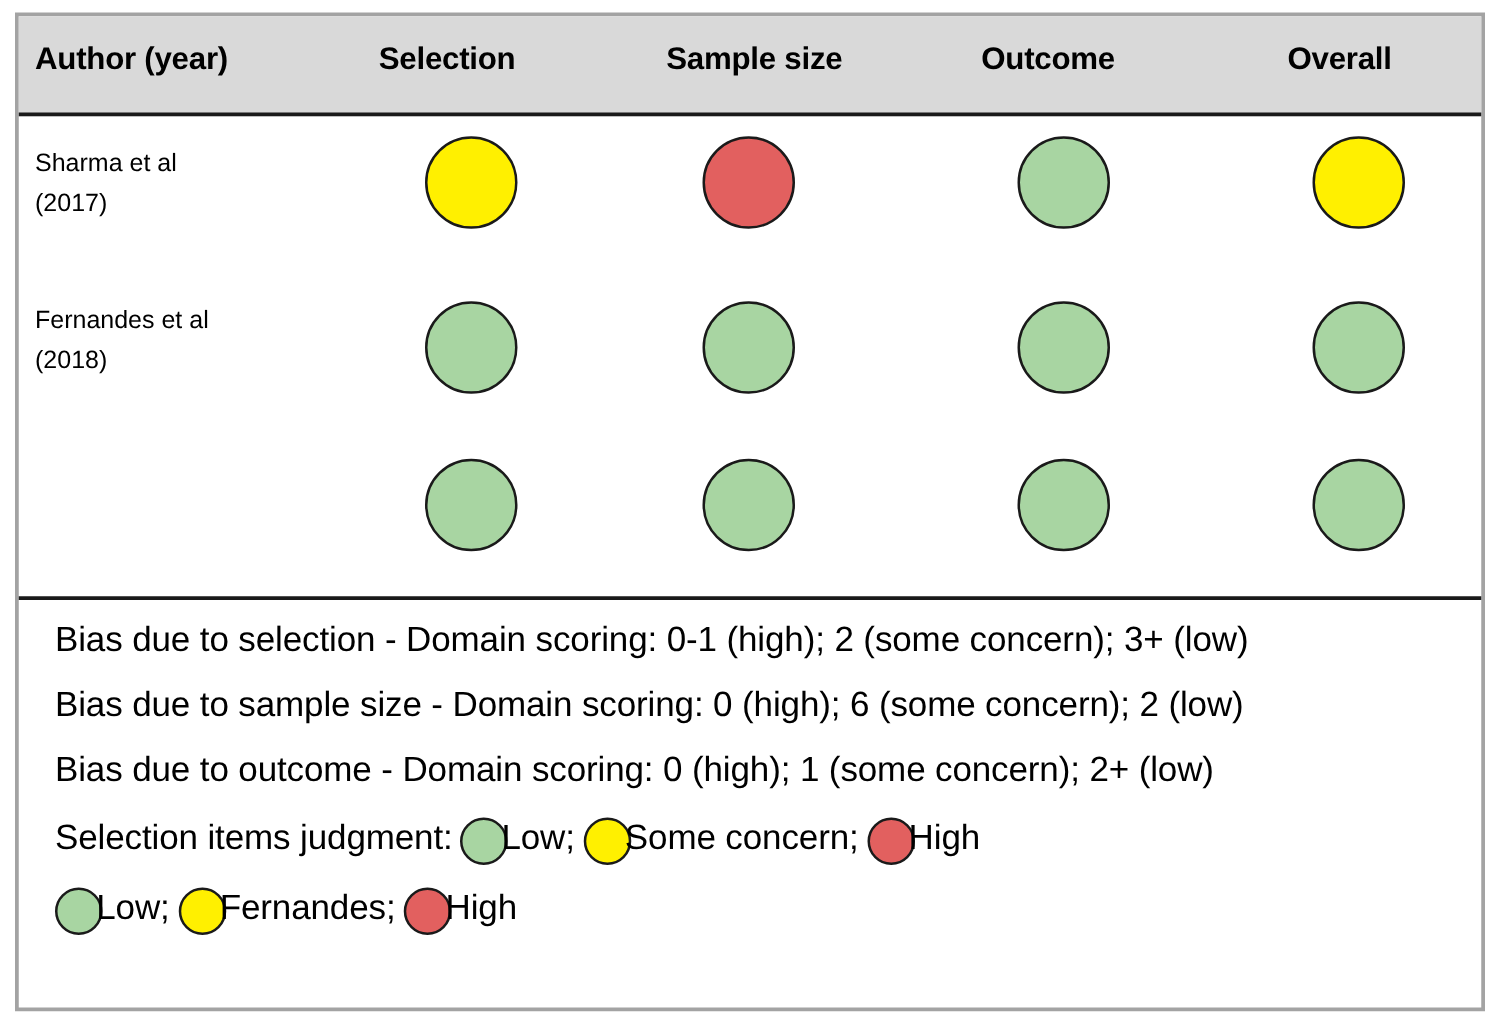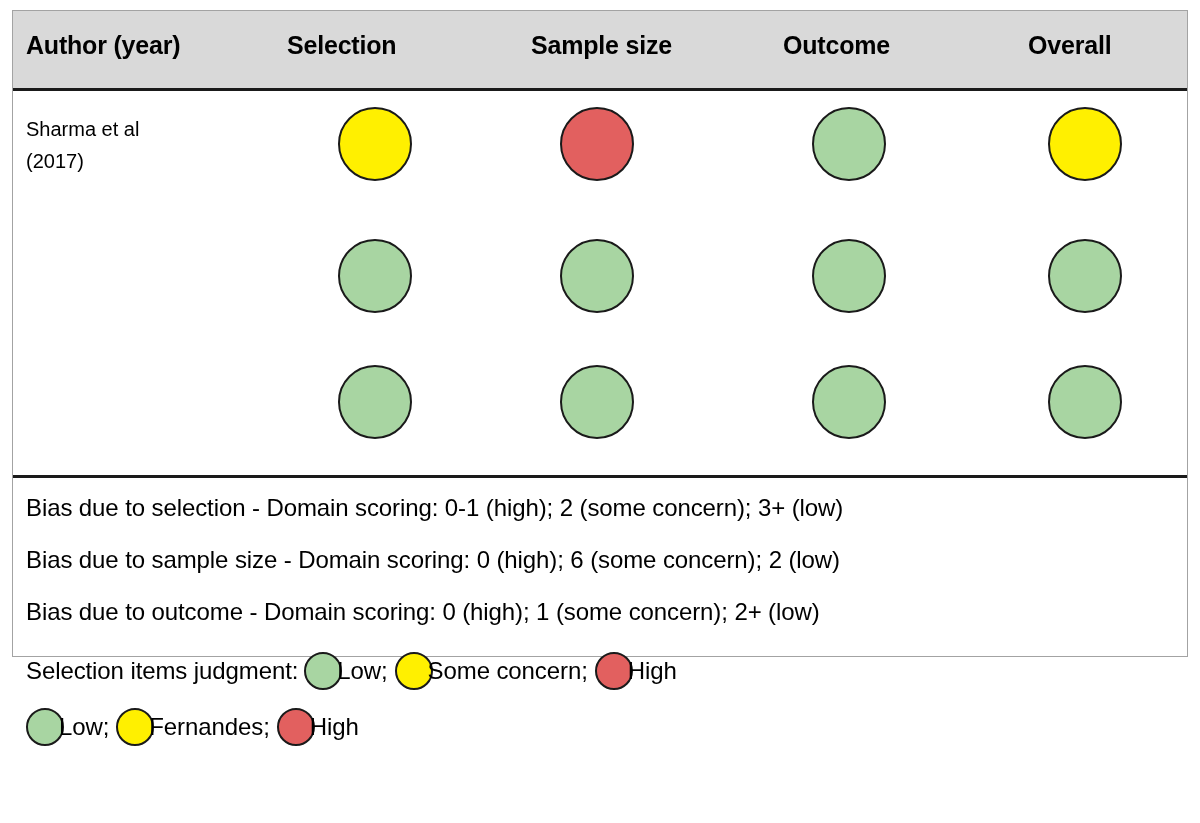--- a/index.html
+++ b/index.html
@@ -13,44 +13,44 @@
     font-family: "Liberation Sans", sans-serif;
     color: #000000;
     overflow: hidden;
   }
 
   #rob-table {
     position: absolute;
     left: 12px;
     top: 10px;
     width: 1176px;   
-    height: 647px;   
-    box-sizing: border-box;
-    border: 1px solid #a3a3a3;
+    height: 799px;   
+    box-sizing: border-box;
+    border: 3px solid #a3a3a3;
     background: #ffffff;
   }
 
   
   .header-row {
     position: relative;
     height: 80px;
     background: #d9d9d9;
     border-bottom: 3px solid #1a1a1a;
     box-sizing: border-box;
   }
   .header-cell {
     position: absolute;
     top: 20px;
     font-size: 25px;
     font-weight: bold;
     letter-spacing: -0.2px;
     white-space: nowrap;
   }
   .h-author  { left: 13px; }
-  .h-sel     { left: 274px; text-align: center; }
+  .h-sel     { left: 288px; text-align: center; }
   .h-size    { left: 518px; }
   .h-out     { left: 770px; }
   .h-overall { left: 1015px; }
 
   
   .rows-block {
     position: relative;
     height: 387px;            
     border-bottom: 3px solid #1a1a1a;
     box-sizing: border-box;
@@ -86,26 +86,26 @@
   .row-1 .judgement { top: 23px; }
   .row-2 .judgement { top: 24px; }
 
   
   .legend-block {
     position: relative;
     height: 326px;
   }
   .legend-line {
     position: absolute;
-    left: 13px;
-    font-size: 24px;
+    left: 29px;
+    font-size: 28px;
     letter-spacing: -0.1px;
     white-space: nowrap;
     display: flex;
-    align-items: center;
+    align-items: flex-start;
   }
   .legend-line.l0 { top: 16px; }
   .legend-line.l1 { top: 68px; }
   .legend-line.l2 { top: 120px; }
   .legend-line.l3 { top: 174px; }
   .legend-line.l4 { top: 230px; }
 
   .legend-dot {
     display: inline-block;
     width: 38px;
@@ -143,20 +143,22 @@
     <div class="data-row row-0">
       <div class="row-label">Sharma et al
 (2017)</div>
       <div class="judgement col-sel" style="background-color: rgb(255, 240, 0);"></div>
       <div class="judgement col-size" style="background-color: rgb(226, 96, 95);"></div>
       <div class="judgement col-out" style="background-color: rgb(168, 213, 162);"></div>
       <div class="judgement col-overall" style="background-color: rgb(255, 240, 0);"></div>
     </div>
 
     <div class="data-row row-1">
+      <div class="row-label">Fernandes et al
+(2018)</div>
       <div class="judgement col-sel" style="background-color: rgb(168, 213, 162);"></div>
       <div class="judgement col-size" style="background-color: rgb(168, 213, 162);"></div>
       <div class="judgement col-out" style="background-color: rgb(168, 213, 162);"></div>
       <div class="judgement col-overall" style="background-color: rgb(168, 213, 162);"></div>
     </div>
 
     <div class="data-row row-2">
       <div class="judgement col-sel" style="background-color: rgb(168, 213, 162);"></div>
       <div class="judgement col-size" style="background-color: rgb(168, 213, 162);"></div>
       <div class="judgement col-out" style="background-color: rgb(168, 213, 162);"></div>

